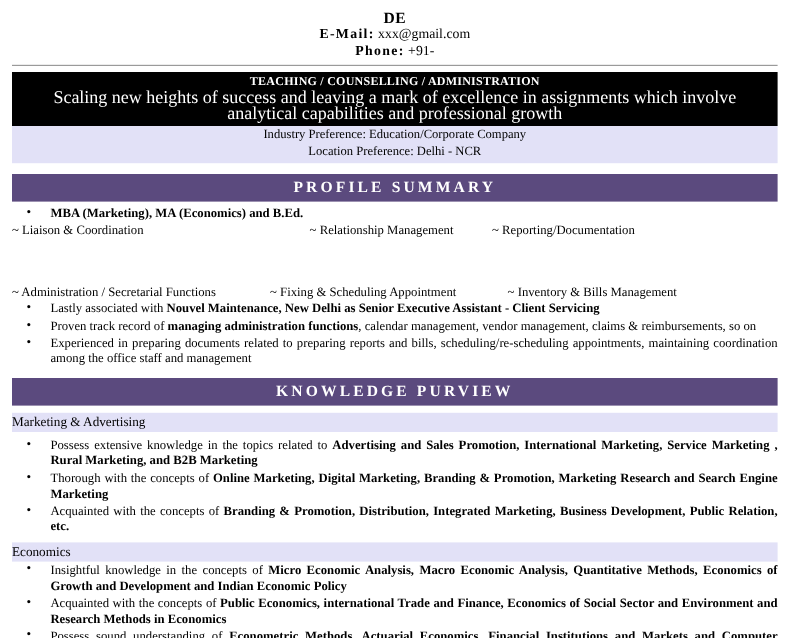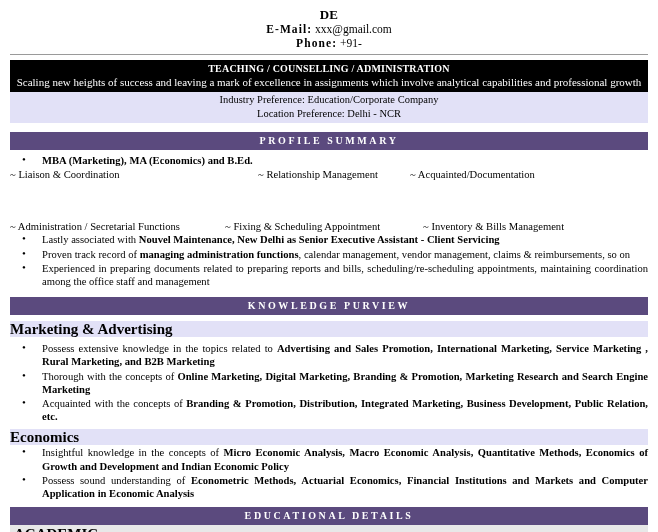--- a/index.html
+++ b/index.html
@@ -68,38 +68,38 @@
     padding: 2px 6px 3px 6px;
     margin-top: 5px;
   }
   .banner-title {
     font-weight: bold;
     font-size: 10px;
     line-height: 14px;
     letter-spacing: 0.2px;
   }
   .banner-sub {
-    font-size: 11px;
+    font-size: 15px;
     line-height: 13px;
   }
   .pref-box {
     background: #e2e1f7;
     text-align: center;
     padding: 1px 4px 3px 4px;
     font-size: 10.5px;
     line-height: 13.5px;
   }
 
   
   .section-bar {
     background: #5b4a7e;
     color: #ffffff;
     text-align: center;
     font-weight: bold;
-    font-size: 10px;
+    font-size: 13px;
     letter-spacing: 2.6px;
     padding: 3px 0 4px 0;
     margin-top: 9px;
   }
   .section-bar.tight { margin-top: 7px; }
 
   
   .body-block {
     font-size: 10.6px;
     line-height: 13.2px;
@@ -135,22 +135,22 @@
   }
   .skills-row .s1 { display: inline-block; width: 248px; }
   .skills-row .s2 { display: inline-block; width: 152px; }
   .skills-row .s3 { display: inline-block; }
 
   .skills-row2 .t1 { display: inline-block; width: 215px; margin-top: 38px; }
   .skills-row2 .t2 { display: inline-block; width: 198px; }
 
   
   .subhead {
-    font-weight: bold;
-    font-size: 15px;
+    font-weight: normal;
+    font-size: 11px;
     line-height: 14px;
     background: #e2e1f7;
     padding: 1px 0 1px 0;
     margin-top: 7px;
   }
   .subhead.plain {
     background: #e2e1f7;
     margin-top: 6px;
   }
   .subhead.grey {
@@ -190,21 +190,21 @@
     <div class="section-bar">PROFILE SUMMARY</div>
 
     <div class="body-block">
       <ul class="bullets">
         <li>
           <b>MBA (Marketing), MA (Economics) and B.Ed.</b>
         </li>
       </ul>
 
       <div class="skills-row">
-        <span class="s1">~ Liaison &amp; Coordination</span><span class="s2">~ Relationship Management</span><span class="s3">~ Acquainted/Documentation</span>
+        <span class="s1">~ Liaison &amp; Coordination</span><span class="s2">~ Relationship Management</span><span class="s3">~ Reporting/Documentation</span>
       </div>
       <div class="skills-row skills-row2">
         <span class="t1">~ Administration / Secretarial Functions</span><span class="t2">~ Fixing &amp; Scheduling Appointment</span><span class="s3">~ Inventory &amp; Bills Management</span>
       </div>
 
       <ul class="bullets">
         <li>
           <span>Lastly associated with </span><b>Nouvel Maintenance, New Delhi as Senior Executive Assistant - Client Servicing</b><span></span>
         </li>
         <li>
@@ -230,20 +230,23 @@
         <span>Acquainted with the concepts of </span><b>Branding &amp; Promotion, Distribution, Integrated Marketing, Business Development, Public Relation, etc.</b><span></span>
       </li>
     </ul>
 
     <div class="subhead plain">Economics</div>
     <ul class="bullets just" style="padding-top:1px;">
       <li>
         <span>Insightful knowledge in the concepts of </span><b>Micro Economic Analysis, Macro Economic Analysis, Quantitative Methods, Economics of Growth and Development and Indian Economic Policy</b><span></span>
       </li>
       <li>
+        <span>Acquainted with the concepts of </span><b>Public Economics, international Trade and Finance, Economics of Social Sector and Environment and Research Methods in Economics</b><span></span>
+      </li>
+      <li>
         <span>Possess sound understanding of </span><b>Econometric Methods, Actuarial Economics, Financial Institutions and Markets and Computer Application in Economic Analysis</b><span></span>
       </li>
     </ul>
 
     <div class="section-bar tight">EDUCATIONAL DETAILS</div>
     <div class="subhead grey">ACADEMIC</div>
 
   </div>
 </div>
 

